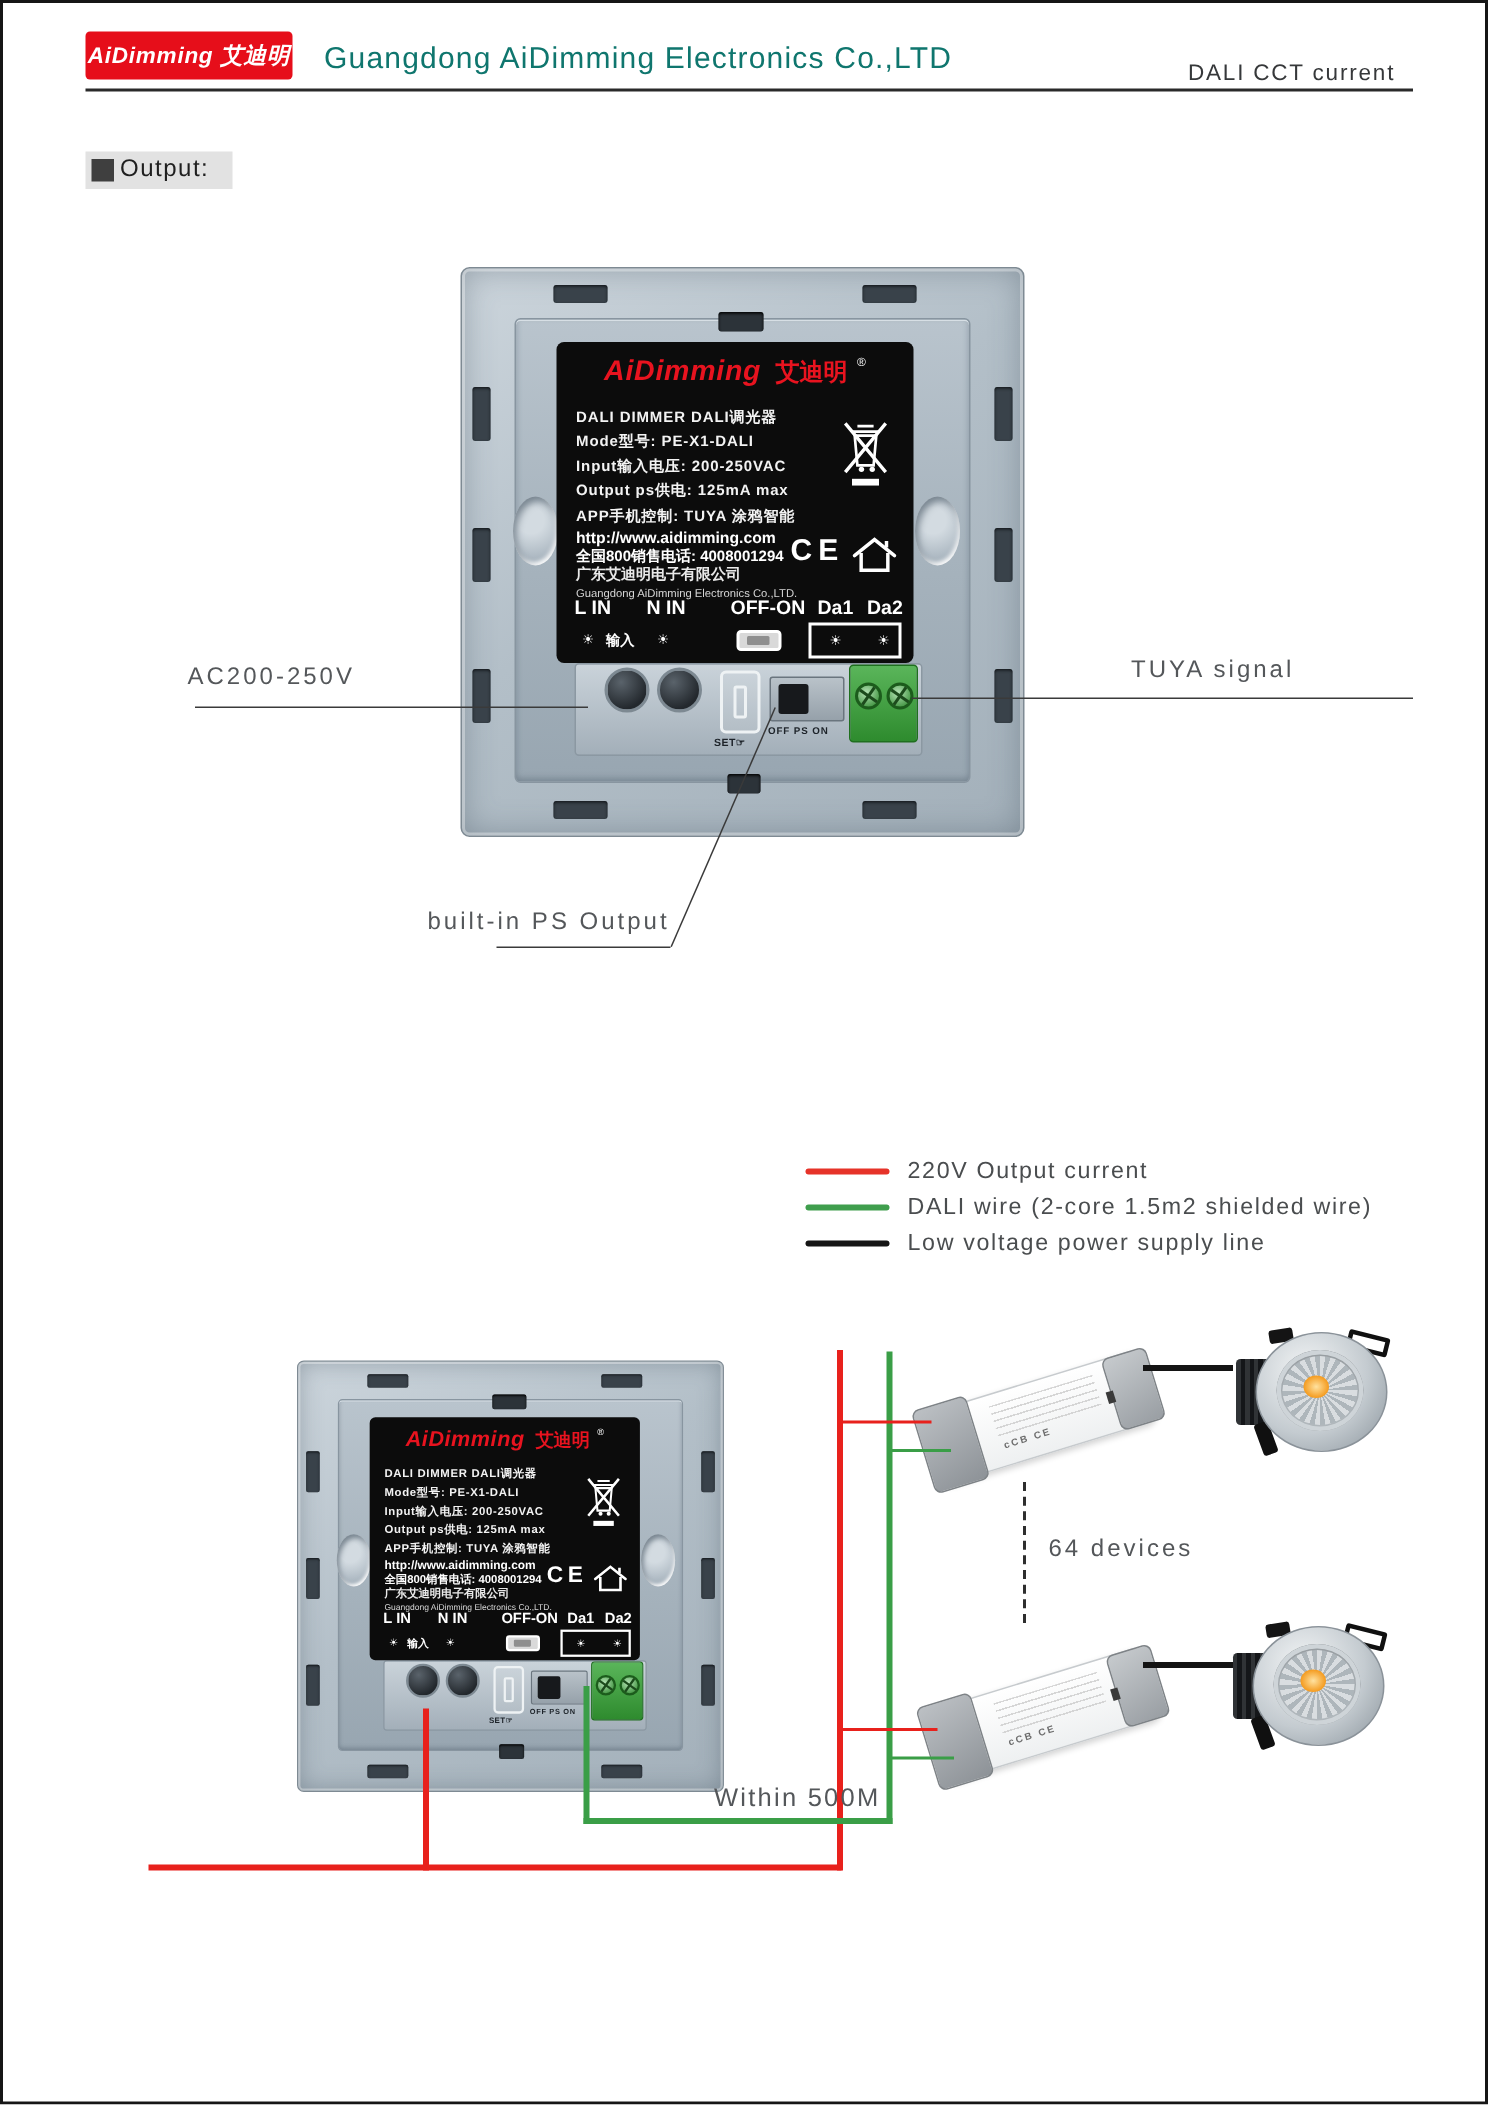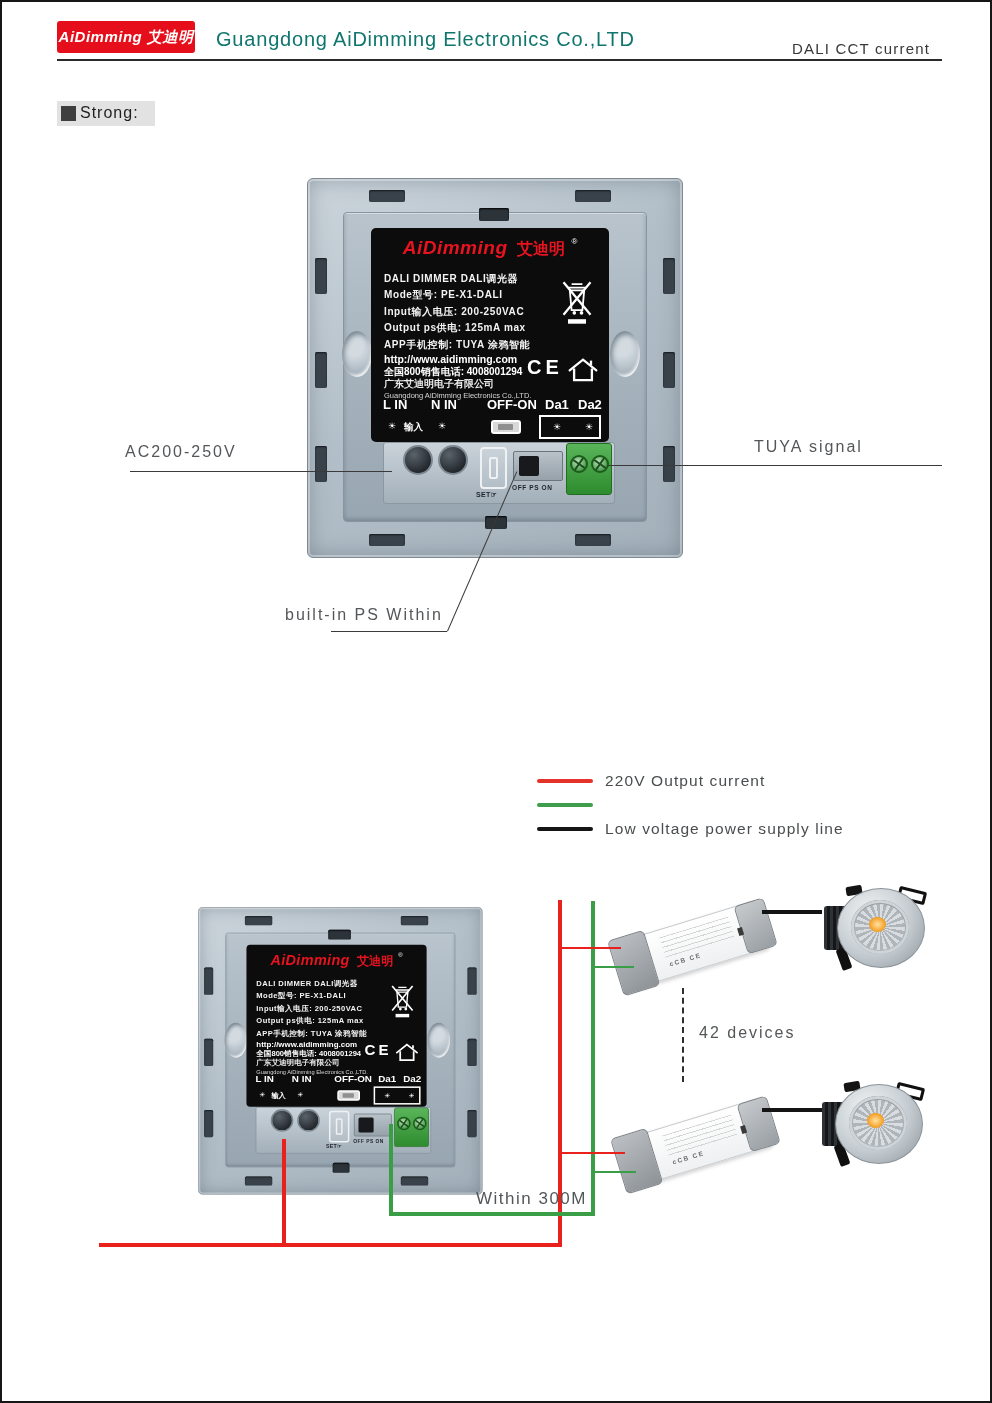--- a/index.html
+++ b/index.html
@@ -130,21 +130,21 @@
 
   <div class="logo-box">
     <span>AiDimming 艾迪明</span>
   </div>
   <div class="company">Guangdong  AiDimming Electronics Co.,LTD</div>
   <div class="product">DALI CCT current</div>
   <div class="hr"></div>
 
   <div class="wiring">
     <span class="sq"></span>
-    <span class="txt">Strong:</span>
+    <span class="txt">Output:</span>
   </div>
 
   <div class="device" style="left:305px;top:176px;">
     <div class="frame"></div>
     <i class="slot" style="left:62px;top:12px;width:36px;height:12px;"></i>
     <i class="slot" style="left:268px;top:12px;width:36px;height:12px;"></i>
     <i class="slot" style="left:62px;top:356px;width:36px;height:12px;"></i>
     <i class="slot" style="left:268px;top:356px;width:36px;height:12px;"></i>
     <i class="slot" style="left:8px;top:80px;width:12px;height:36px;"></i>
     <i class="slot" style="left:8px;top:174px;width:12px;height:36px;"></i>
@@ -222,27 +222,28 @@
         <i class="gscrew" style="left:3px;"></i>
         <i class="gscrew" style="left:24px;"></i>
       </span>
     </div>
   </div>
 
   <div class="note" style="left:123px;top:441px;">AC200-250V</div>
   <div class="nline" style="left:128px;top:469px;width:262px;"></div>
   <div class="note" style="left:752px;top:436px;">TUYA signal</div>
   <div class="nline" style="left:606px;top:463px;width:334px;"></div>
-  <div class="note" style="left:283px;top:604px;">built-in PS Within</div>
+  <div class="note" style="left:283px;top:604px;">built-in PS Output</div>
   <div class="nline" style="left:329px;top:629px;width:116px;"></div>
   <div class="nline" style="left:445px;top:629px;width:174px;transform-origin:0 0;transform:rotate(-66.5deg);"></div>
 
   <i class="legend-swatch" style="left: 535px; top: 777px; background: rgb(230, 51, 41);"></i>
   <div class="legend-label" style="top:770px;">220V Output current</div>
   <i class="legend-swatch" style="left: 535px; top: 801px; background: rgb(63, 158, 77);"></i>
+  <div class="legend-label" style="top:794px;">DALI wire (2-core 1.5m2 shielded wire)</div>
   <i class="legend-swatch" style="left: 535px; top: 825px; background: rgb(21, 21, 21);"></i>
   <div class="legend-label" style="top:818px;">Low voltage power supply line</div>
 
   <div class="device device--small" style="left:196px;top:905px;">
     <div class="frame"></div>
     <i class="slot" style="left:62px;top:12px;width:36px;height:12px;"></i>
     <i class="slot" style="left:268px;top:12px;width:36px;height:12px;"></i>
     <i class="slot" style="left:62px;top:356px;width:36px;height:12px;"></i>
     <i class="slot" style="left:268px;top:356px;width:36px;height:12px;"></i>
     <i class="slot" style="left:8px;top:80px;width:12px;height:36px;"></i>
@@ -369,16 +370,16 @@
     <i class="sink"></i>
     <i class="cliptr"></i>
     <i class="cliptl"></i>
     <i class="clipbl"></i>
     <i class="bezel"></i>
     <i class="rim"></i>
     <i class="refl"></i>
     <i class="chip"></i>
   </div>
 
-  <div class="note" style="left:697px;top:1022px;">42 devices</div>
-  <div class="note" style="left:474px;top:1187px;font-size:17px;letter-spacing:1.5px;">Within 300M</div>
+  <div class="note" style="left:697px;top:1022px;">64 devices</div>
+  <div class="note" style="left:474px;top:1187px;font-size:17px;letter-spacing:1.5px;">Within 500M</div>
 
 </div>
 
 </body></html>

